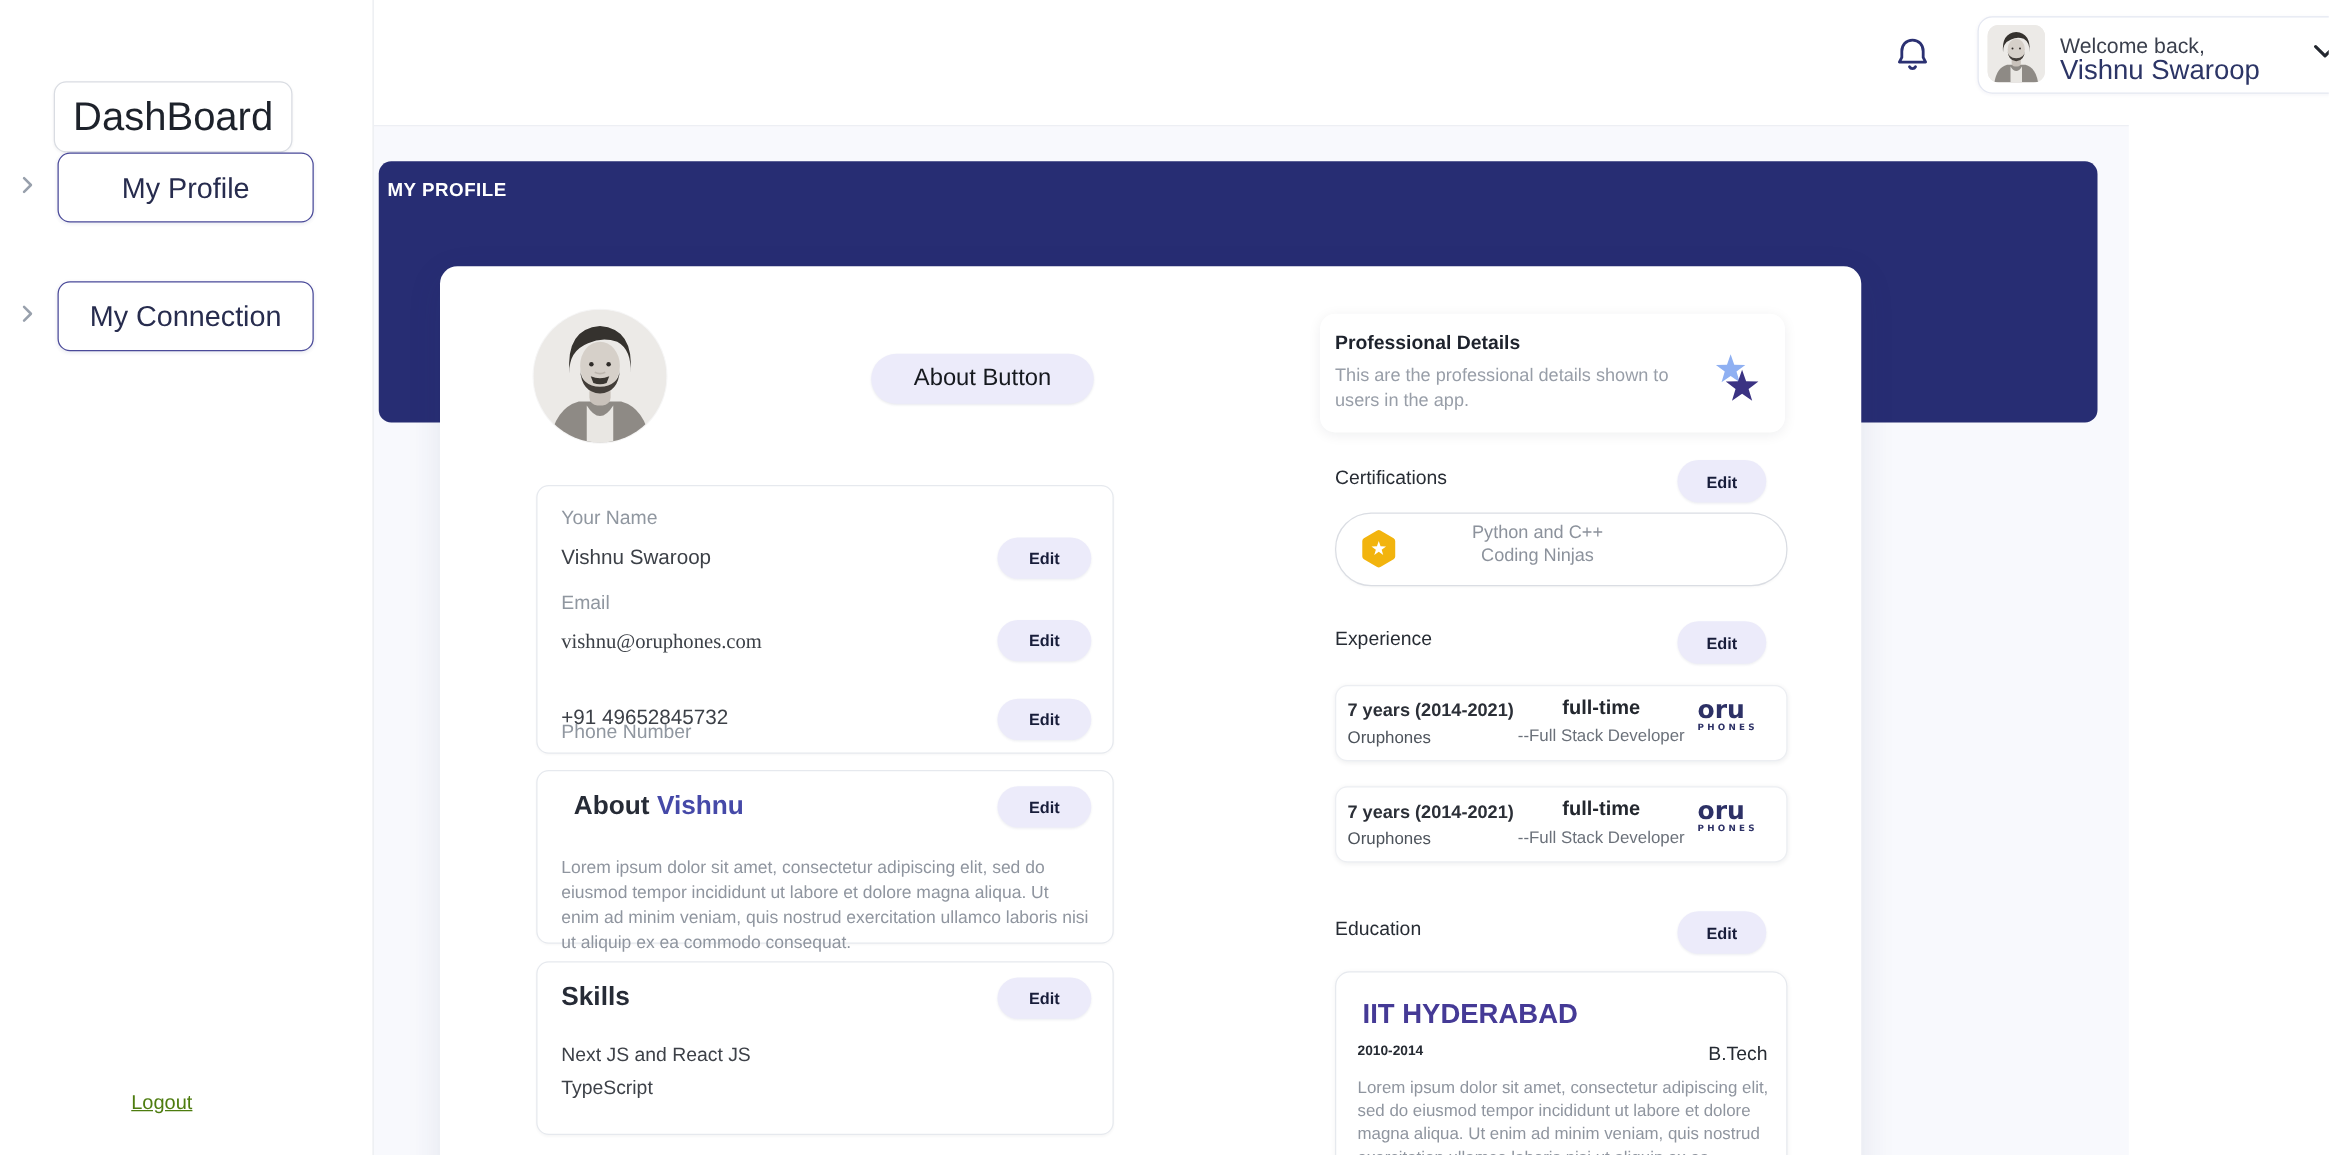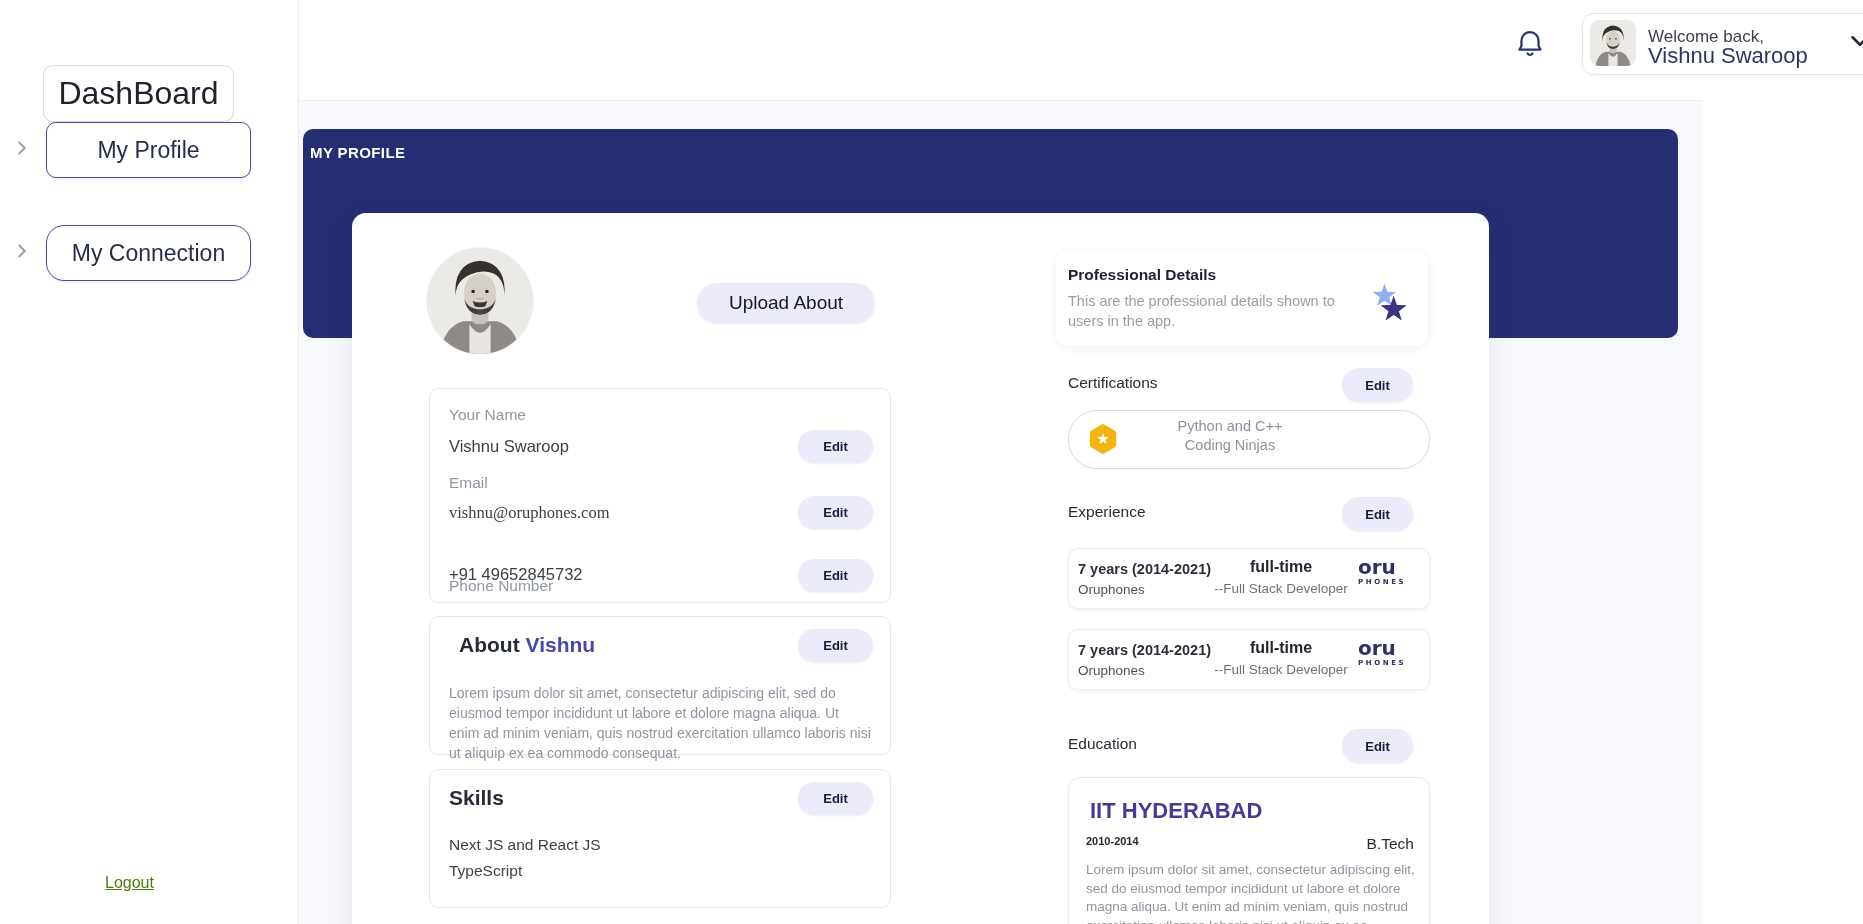--- a/index.html
+++ b/index.html
@@ -98,21 +98,21 @@
     <ellipse cx="50" cy="42" rx="15" ry="18" fill="#d6d0c9"></ellipse>
     <path d="M27 48 Q24 14 50 12 Q76 14 73 48 Q74 30 63 24 Q52 20 41 25 Q26 31 27 48 Z" fill="#35322e"></path>
     <path d="M35 45 Q36 62 50 63 Q64 62 65 45 Q64 57 50 58 Q36 57 35 45 Z" fill="#433e39"></path>
     <path d="M43 50 Q50 53 57 50 L55 55 Q50 57 45 55 Z" fill="#3a3631"></path>
     <circle cx="43.5" cy="41" r="1.7" fill="#2f2c29"></circle>
     <circle cx="56.5" cy="41" r="1.7" fill="#2f2c29"></circle>
     <path d="M46 47 Q50 49 54 47" stroke="#bdb6ae" stroke-width="1.2" fill="none"></path>
   </svg>
 </div>
 
-<button class="abs pill-btn upload">Upload About</button>
+<button class="abs pill-btn upload">About Button</button>
 
 <div class="abs sub-card" style="left:429px;top:388px;width:460px;height:213px;"></div>
 <div class="abs field-label" style="left:449px;top:406px;">Your Name</div>
 <div class="abs field-value" style="left:449px;top:437px;">Vishnu Swaroop</div>
 <button class="abs edit-pill" style="left:798px;top:430px;width:75px;height:33px;">Edit</button>
 
 <div class="abs field-label" style="left:449px;top:474px;">Email</div>
 <div class="abs field-value" style="left:449px;top:503px;font-family:Liberation Serif, serif;">vishnu@oruphones.com</div>
 <button class="abs edit-pill" style="left:798px;top:496px;width:75px;height:33px;">Edit</button>
 
@@ -197,21 +197,21 @@
       <polyline points="9 6 15 12 9 18"></polyline>
     </svg>
 </div>
 <button class="abs nav-btn" style="left:46px;top:122px;">My Profile</button>
 
 <div class="abs side-chevron" style="left:11px;top:240px;">
   <svg viewBox="0 0 24 24" width="22" height="22" fill="none" stroke="#98a0ac" stroke-width="2.2" stroke-linecap="round" stroke-linejoin="round">
       <polyline points="9 6 15 12 9 18"></polyline>
     </svg>
 </div>
-<button class="abs nav-btn" style="left:46px;top:225px;border-radius:18px;">My Connection</button>
+<button class="abs nav-btn" style="left:46px;top:225px;">My Connection</button>
 
 <div class="abs logout" style="left:105px;top:874px;">Logout</div>
 
 <div class="abs" style="left:1512px;top:25px;width:36px;height:40px;">
   <svg viewBox="0 0 24 24" width="36" height="40" fill="none" stroke="#2b3172" stroke-width="1.5" stroke-linecap="round" stroke-linejoin="round">
     <path d="M12 3.4 C8.6 3.4 6.3 6 6.3 9.3 L6.3 12.6 L5 15.1 L19 15.1 L17.7 12.6 L17.7 9.3 C17.7 6 15.4 3.4 12 3.4 Z"></path>
     <path d="M10.4 17.6 A1.8 1.8 0 0 0 13.6 17.6"></path>
   </svg>
 </div>
 

